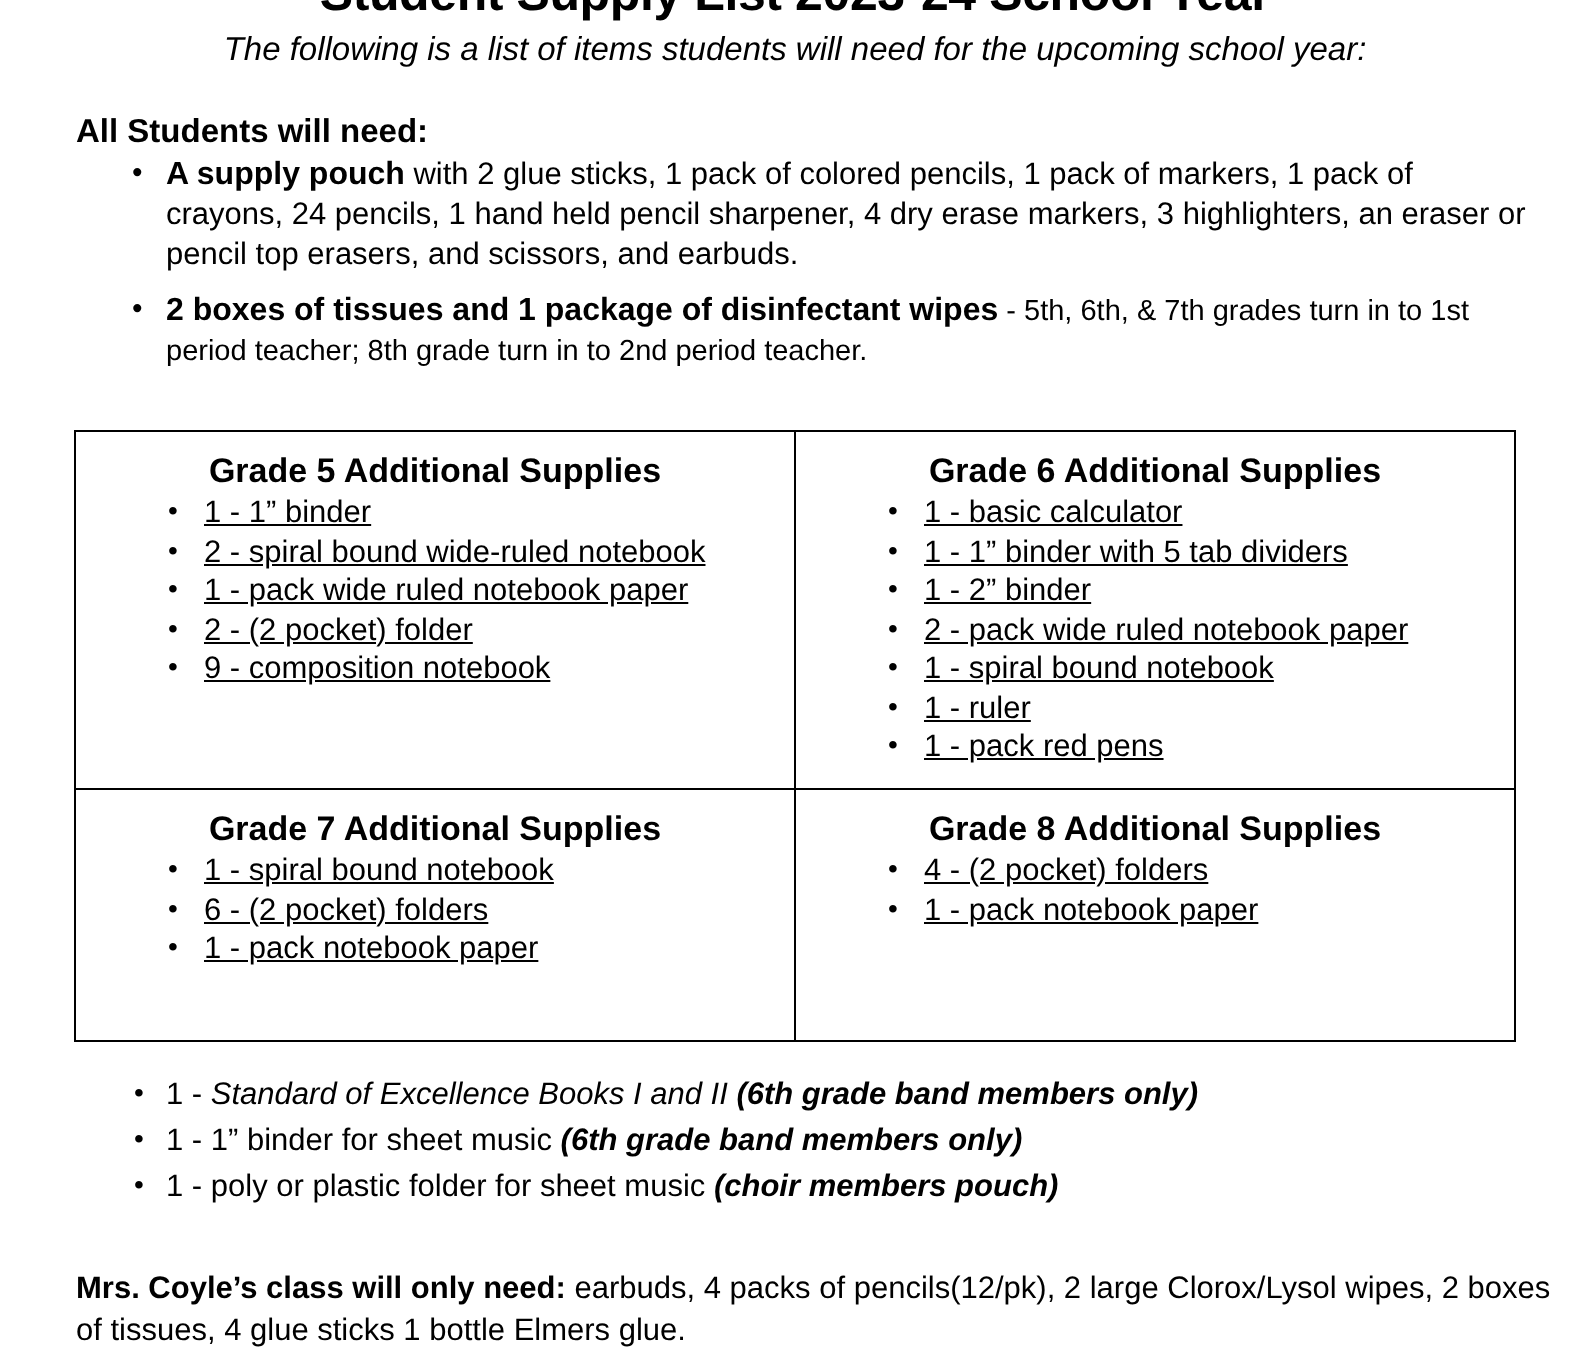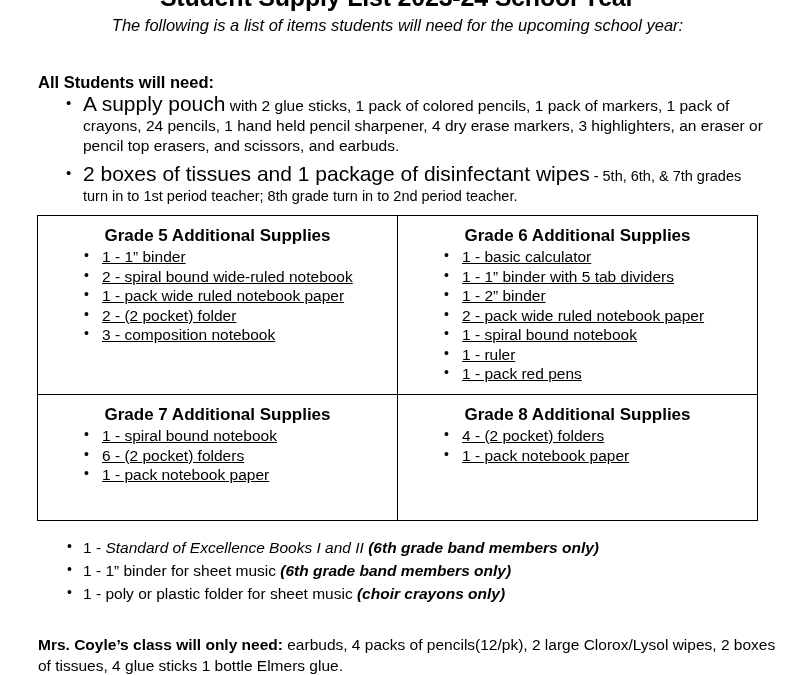--- a/index.html
+++ b/index.html
@@ -51,21 +51,21 @@
   .all-students {
     position: absolute;
     top: 56px;
     left: 38px;
     width: 730px;
   }
   .section-heading {
     font-size: 16.5px;
     font-weight: bold;
     line-height: 20px;
-    margin: 16px 0 2px 0;
+    margin: 0 0 2px 0;
   }
   ul.top-list {
     list-style: none;
     margin: 0;
     padding: 0;
   }
   ul.top-list > li {
     position: relative;
     padding-left: 45px;
     font-size: 15.5px;
@@ -74,22 +74,22 @@
   }
   ul.top-list > li::before {
     content: "\2022";
     position: absolute;
     left: 28px;
     top: -1px;
     font-size: 15px;
   }
   .b { font-weight: bold; }
   .lead {
-    font-size: 21px;
-    font-weight: normal;
+    font-size: 16px;
+    font-weight: bold;
   }
   .small-after {
     font-size: 14.5px;
   }
 
   
   .grade-table {
     position: absolute;
     left: 37px;
     top: 215px;
@@ -199,21 +199,21 @@
     <tbody>
         <tr class="row-1">
       <td>
         <div class="cell-inner">
           <div class="grade-title">Grade 5 Additional Supplies</div>
           <ul class="grade-list">
             <li>1 - 1” binder</li>
             <li>2 - spiral bound wide-ruled notebook</li>
             <li>1 - pack wide ruled notebook paper</li>
             <li>2 - (2 pocket) folder</li>
-            <li>3 - composition notebook</li>
+            <li>9 - composition notebook</li>
           </ul>
         </div>
       </td>
       <td>
         <div class="cell-inner">
           <div class="grade-title">Grade 6 Additional Supplies</div>
           <ul class="grade-list">
             <li>1 - basic calculator</li>
             <li>1 - 1” binder with 5 tab dividers</li>
             <li>1 - 2” binder</li>
@@ -251,21 +251,21 @@
 
   <div class="class-specific">
     <ul class="class-list">
       <li>
         <span>1 - </span><span class="ital">Standard of Excellence Books I and II </span><span class="bital">(6th grade band members only)</span>
       </li>
       <li>
         <span>1 - 1” binder for sheet music </span><span class="ital"></span><span class="bital">(6th grade band members only)</span>
       </li>
       <li>
-        <span>1 - poly or plastic folder for sheet music </span><span class="ital"></span><span class="bital">(choir crayons only)</span>
+        <span>1 - poly or plastic folder for sheet music </span><span class="ital"></span><span class="bital">(choir members pouch)</span>
       </li>
     </ul>
   </div>
 
   <div class="footer-note">
     <span class="b">Mrs. Coyle’s class will only need:</span><span> earbuds, 4 packs of pencils(12/pk),  2 large Clorox/Lysol wipes, 2 boxes of tissues, 4 glue sticks 1 bottle Elmers glue.</span>
   </div>
 
 </div>
 

